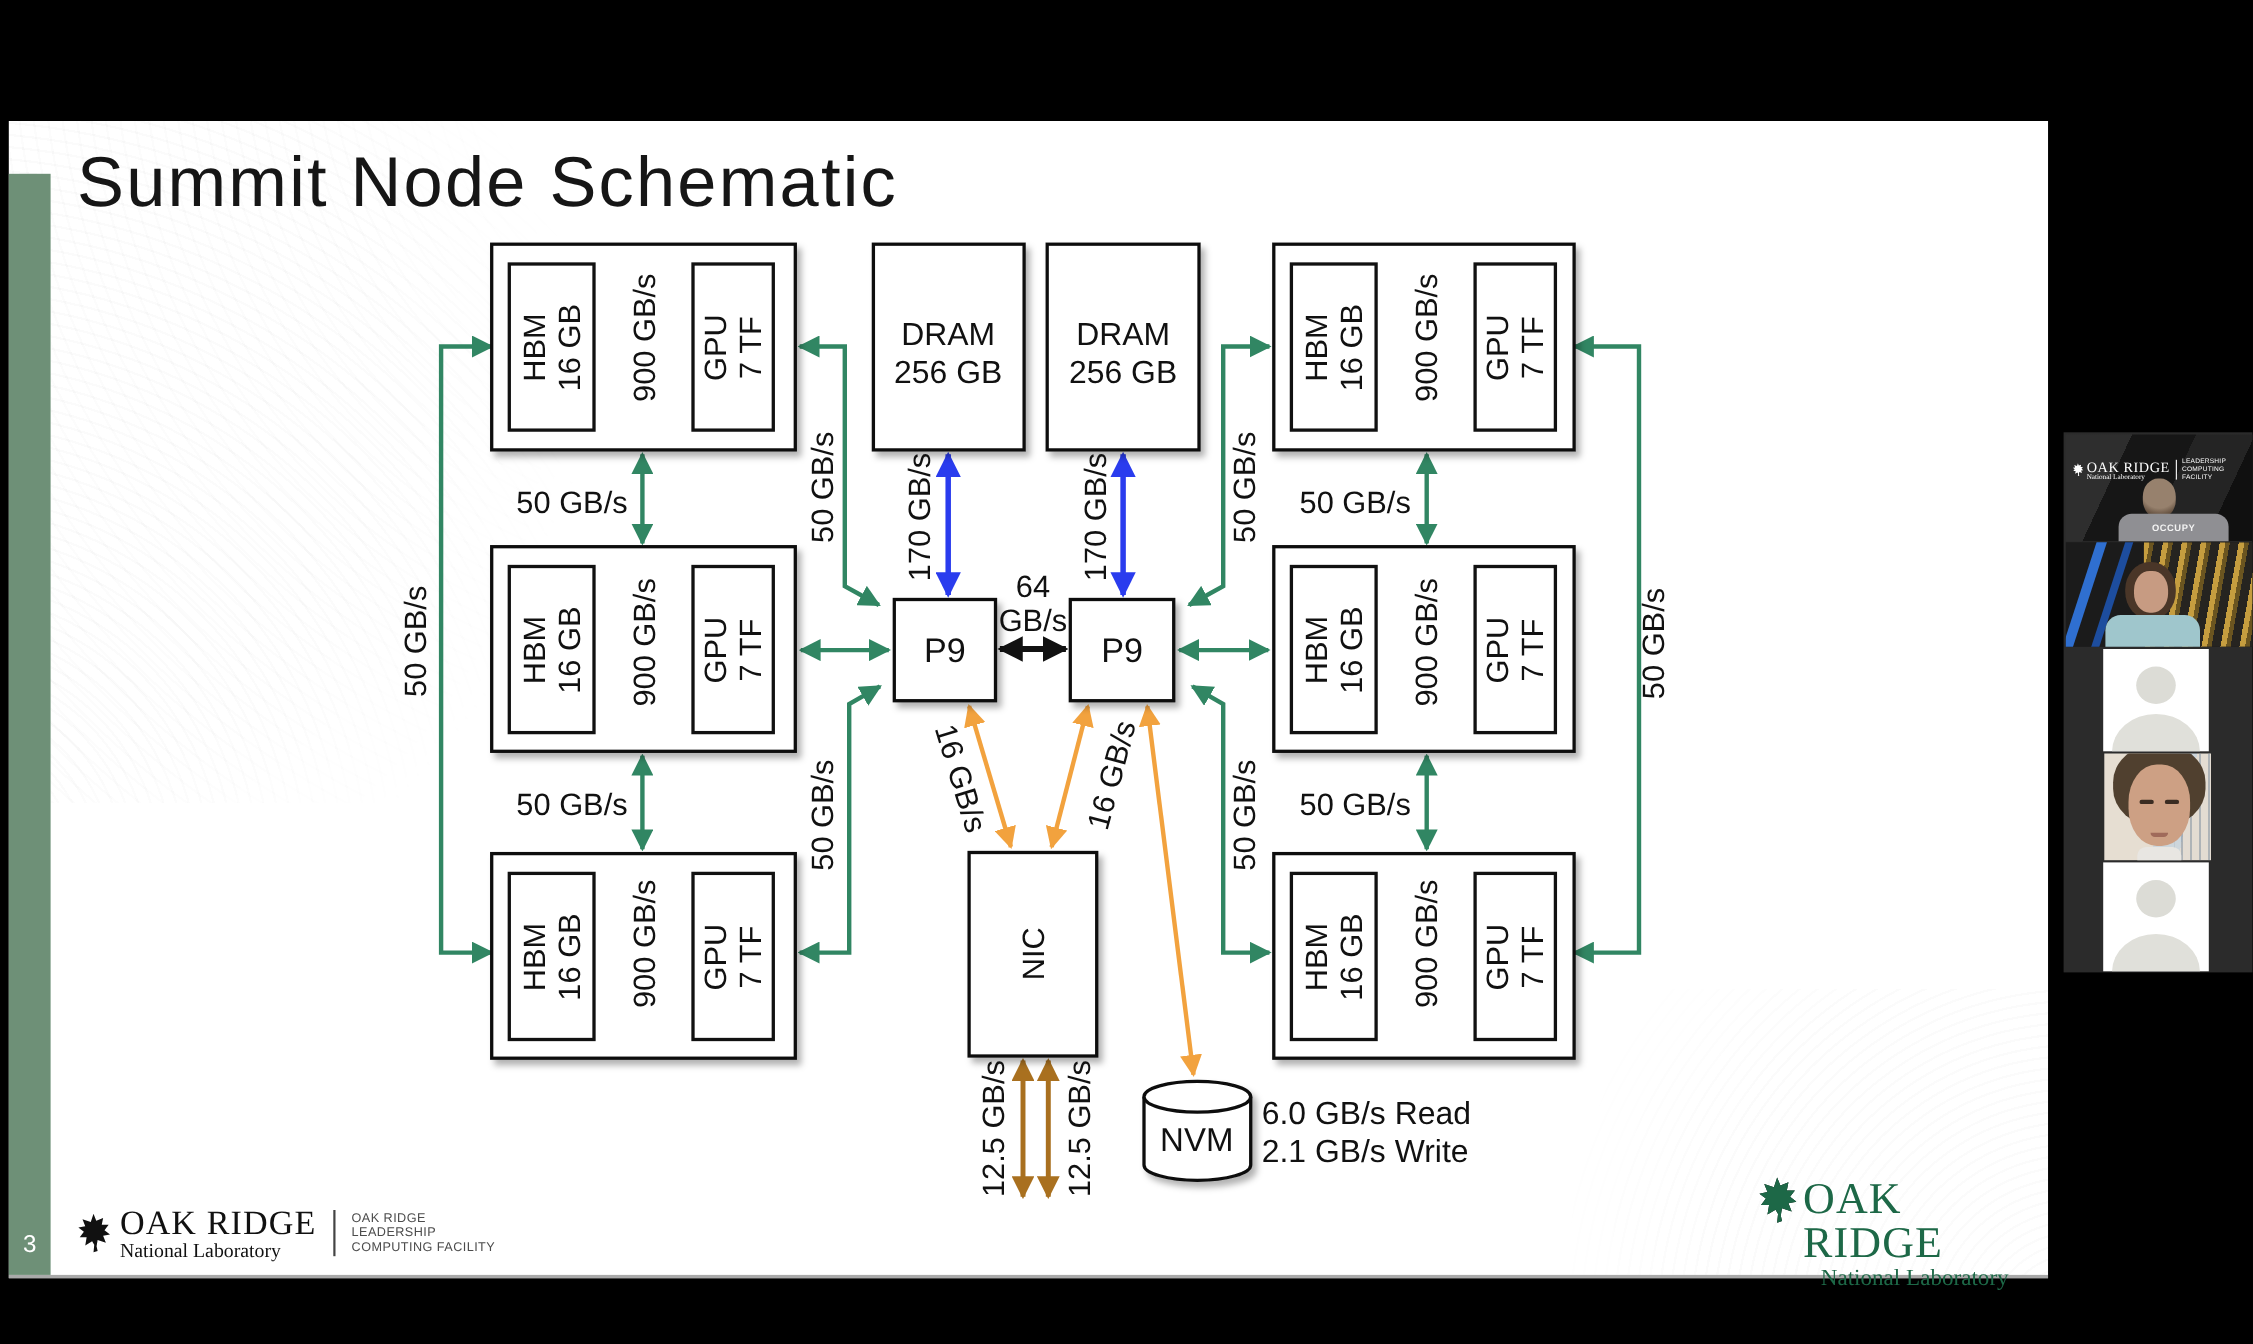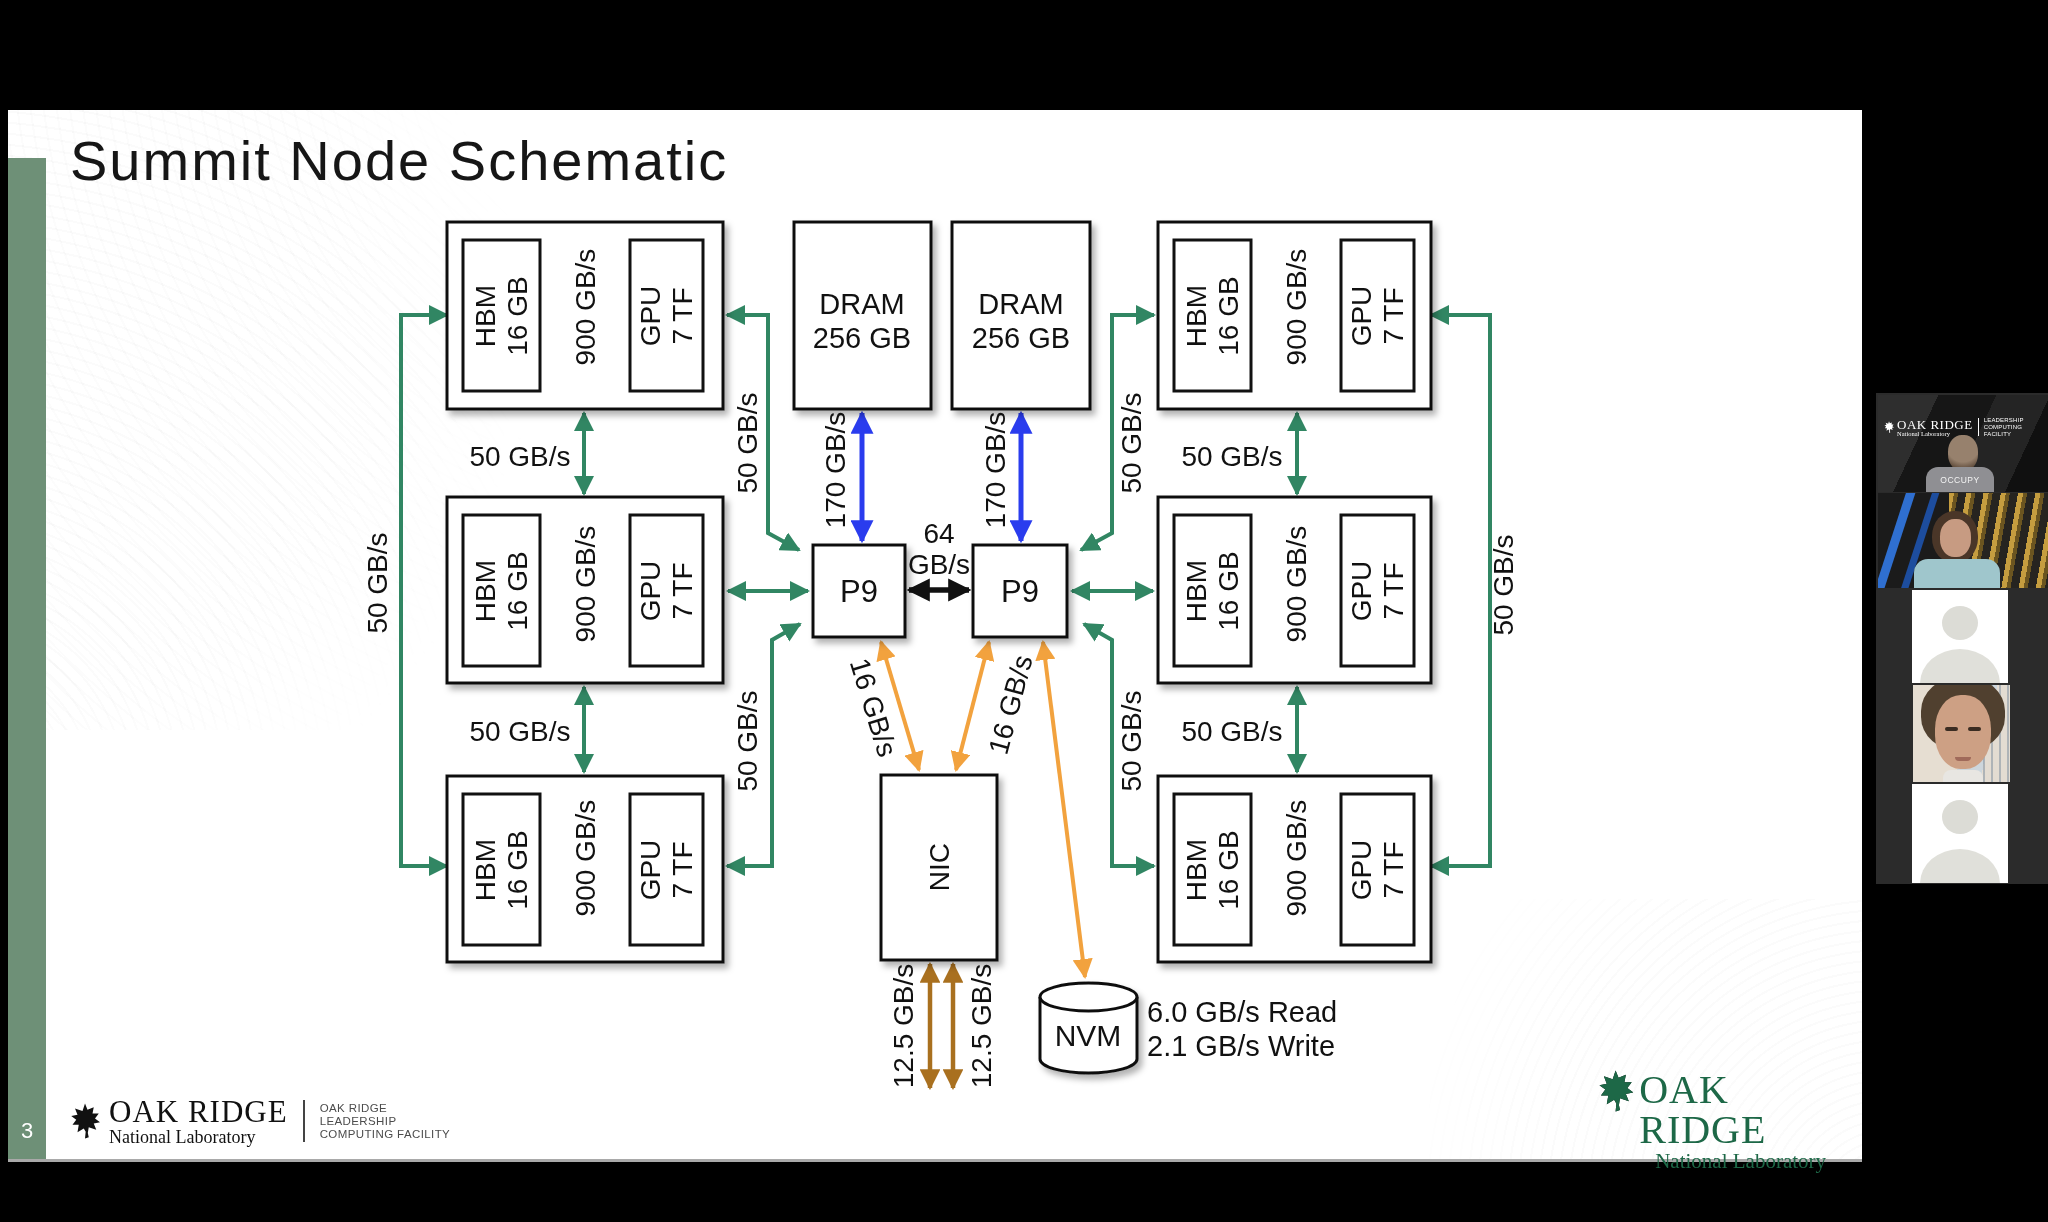--- a/index.html
+++ b/index.html
@@ -14,21 +14,21 @@
       repeating-radial-gradient(circle at 110% -80px, rgba(0,0,0,.022) 0 2px, transparent 2px 13px);
     -webkit-mask-image:radial-gradient(circle at 0 40%,#000 0 45%,transparent 75%);
             mask-image:radial-gradient(circle at 0 40%,#000 0 45%,transparent 75%);}
   .watermark-br{position:absolute;right:0;bottom:0;width:520px;height:260px;opacity:.5;
     background:repeating-radial-gradient(circle at 105% 120%, rgba(0,0,0,.035) 0 2px, transparent 2px 10px);
     -webkit-mask-image:radial-gradient(circle at 100% 100%,#000 0 50%,transparent 80%);
             mask-image:radial-gradient(circle at 100% 100%,#000 0 50%,transparent 80%);}
   #accent-bar{position:absolute;left:0;top:48px;width:38px;height:1001px;background:#6e9077;}
   #page-num{position:absolute;left:0;top:1008px;width:38px;text-align:center;color:#fff;
             font-size:22px;}
-  #title{position:absolute;left:62px;top:18px;font-size:56px;letter-spacing:2px;color:#161616;
+  #title{position:absolute;left:62px;top:18px;font-size:64px;letter-spacing:2px;color:#161616;
          font-family:"Liberation Sans",sans-serif;font-weight:400;}
   
   .footer-left{position:absolute;left:62px;top:986px;display:flex;align-items:center;gap:9px;}
   .orn-serif{font-family:"Liberation Serif",serif;color:#111;}
   .fl-org{font-size:31px;letter-spacing:1px;line-height:1;}
   .fl-sub{font-size:18px;line-height:1.05;margin-top:1px;}
   .fl-divider{width:2px;height:42px;background:#444;margin:0 6px;}
   .fl-facility{display:flex;flex-direction:column;gap:1px;font-size:11.5px;color:#4c4c4c;
                letter-spacing:.4px;line-height:1.05;}
   .footer-right{position:absolute;left:1590px;top:960px;display:flex;align-items:flex-start;gap:6px;}
@@ -40,22 +40,22 @@
   .tile{position:absolute;overflow:hidden;}
   .tile-video1{left:16px;top:395px;width:170px;height:97px;
     background:linear-gradient(115deg,#2e2e2e 0 28%,#161616 28% 55%,#242424 55% 80%,#101010 80%);}
   .v1-logo{position:absolute;left:6px;top:22px;right:2px;display:flex;align-items:center;gap:3px;color:#fff;}
   .v1-org{font-family:"Liberation Serif",serif;font-size:13px;letter-spacing:.5px;line-height:1;}
   .v1-sub{font-family:"Liberation Serif",serif;font-size:6.5px;line-height:1;}
   .v1-div{width:1px;height:18px;background:#fff;margin:0 2px;}
   .v1-right{display:flex;flex-direction:column;font-size:6px;line-height:1.15;letter-spacing:.2px;}
   .v1-head{position:absolute;left:70px;top:40px;width:30px;height:36px;border-radius:46%;
     background:radial-gradient(circle at 50% 30%,#97816d 0 55%,#5d4a3a 80%);}
-  .v1-shirt{position:absolute;left:48px;top:72px;width:68px;height:26px;border-radius:12px 12px 0 0;
-    background:#8f8f93;color:#f3f3f3;font-size:8.5px;font-weight:normal;text-align:center;
+  .v1-shirt{position:absolute;left:48px;top:72px;width:100px;height:26px;border-radius:12px 12px 0 0;
+    background:#8f8f93;color:#f3f3f3;font-size:8.5px;font-weight:bold;text-align:center;
     padding-top:8px;letter-spacing:.5px;}
   .tile-video2{left:16px;top:493px;width:170px;height:95px;background:#1b1b1b;}
   .v2-mach{position:absolute;right:0;top:0;width:58%;height:100%;
     background:repeating-linear-gradient(100deg,#c59d3f 0 5px,#6b5520 5px 9px,#262420 9px 17px);}
   .v2-beam1{position:absolute;left:12px;top:-12px;width:9px;height:130%;background:#2f6fd0;transform:rotate(18deg);}
   .v2-beam2{position:absolute;left:38px;top:-12px;width:7px;height:130%;background:#1d4d9e;transform:rotate(18deg);}
   .v2-hair{position:absolute;left:54px;top:18px;width:46px;height:52px;border-radius:48%;background:#4a3628;}
   .v2-face{position:absolute;left:62px;top:26px;width:31px;height:38px;border-radius:46%;background:#c79b82;}
   .v2-shoulders{position:absolute;left:36px;top:66px;width:86px;height:32px;border-radius:14px 14px 0 0;
     background:#9fc6cc;}

